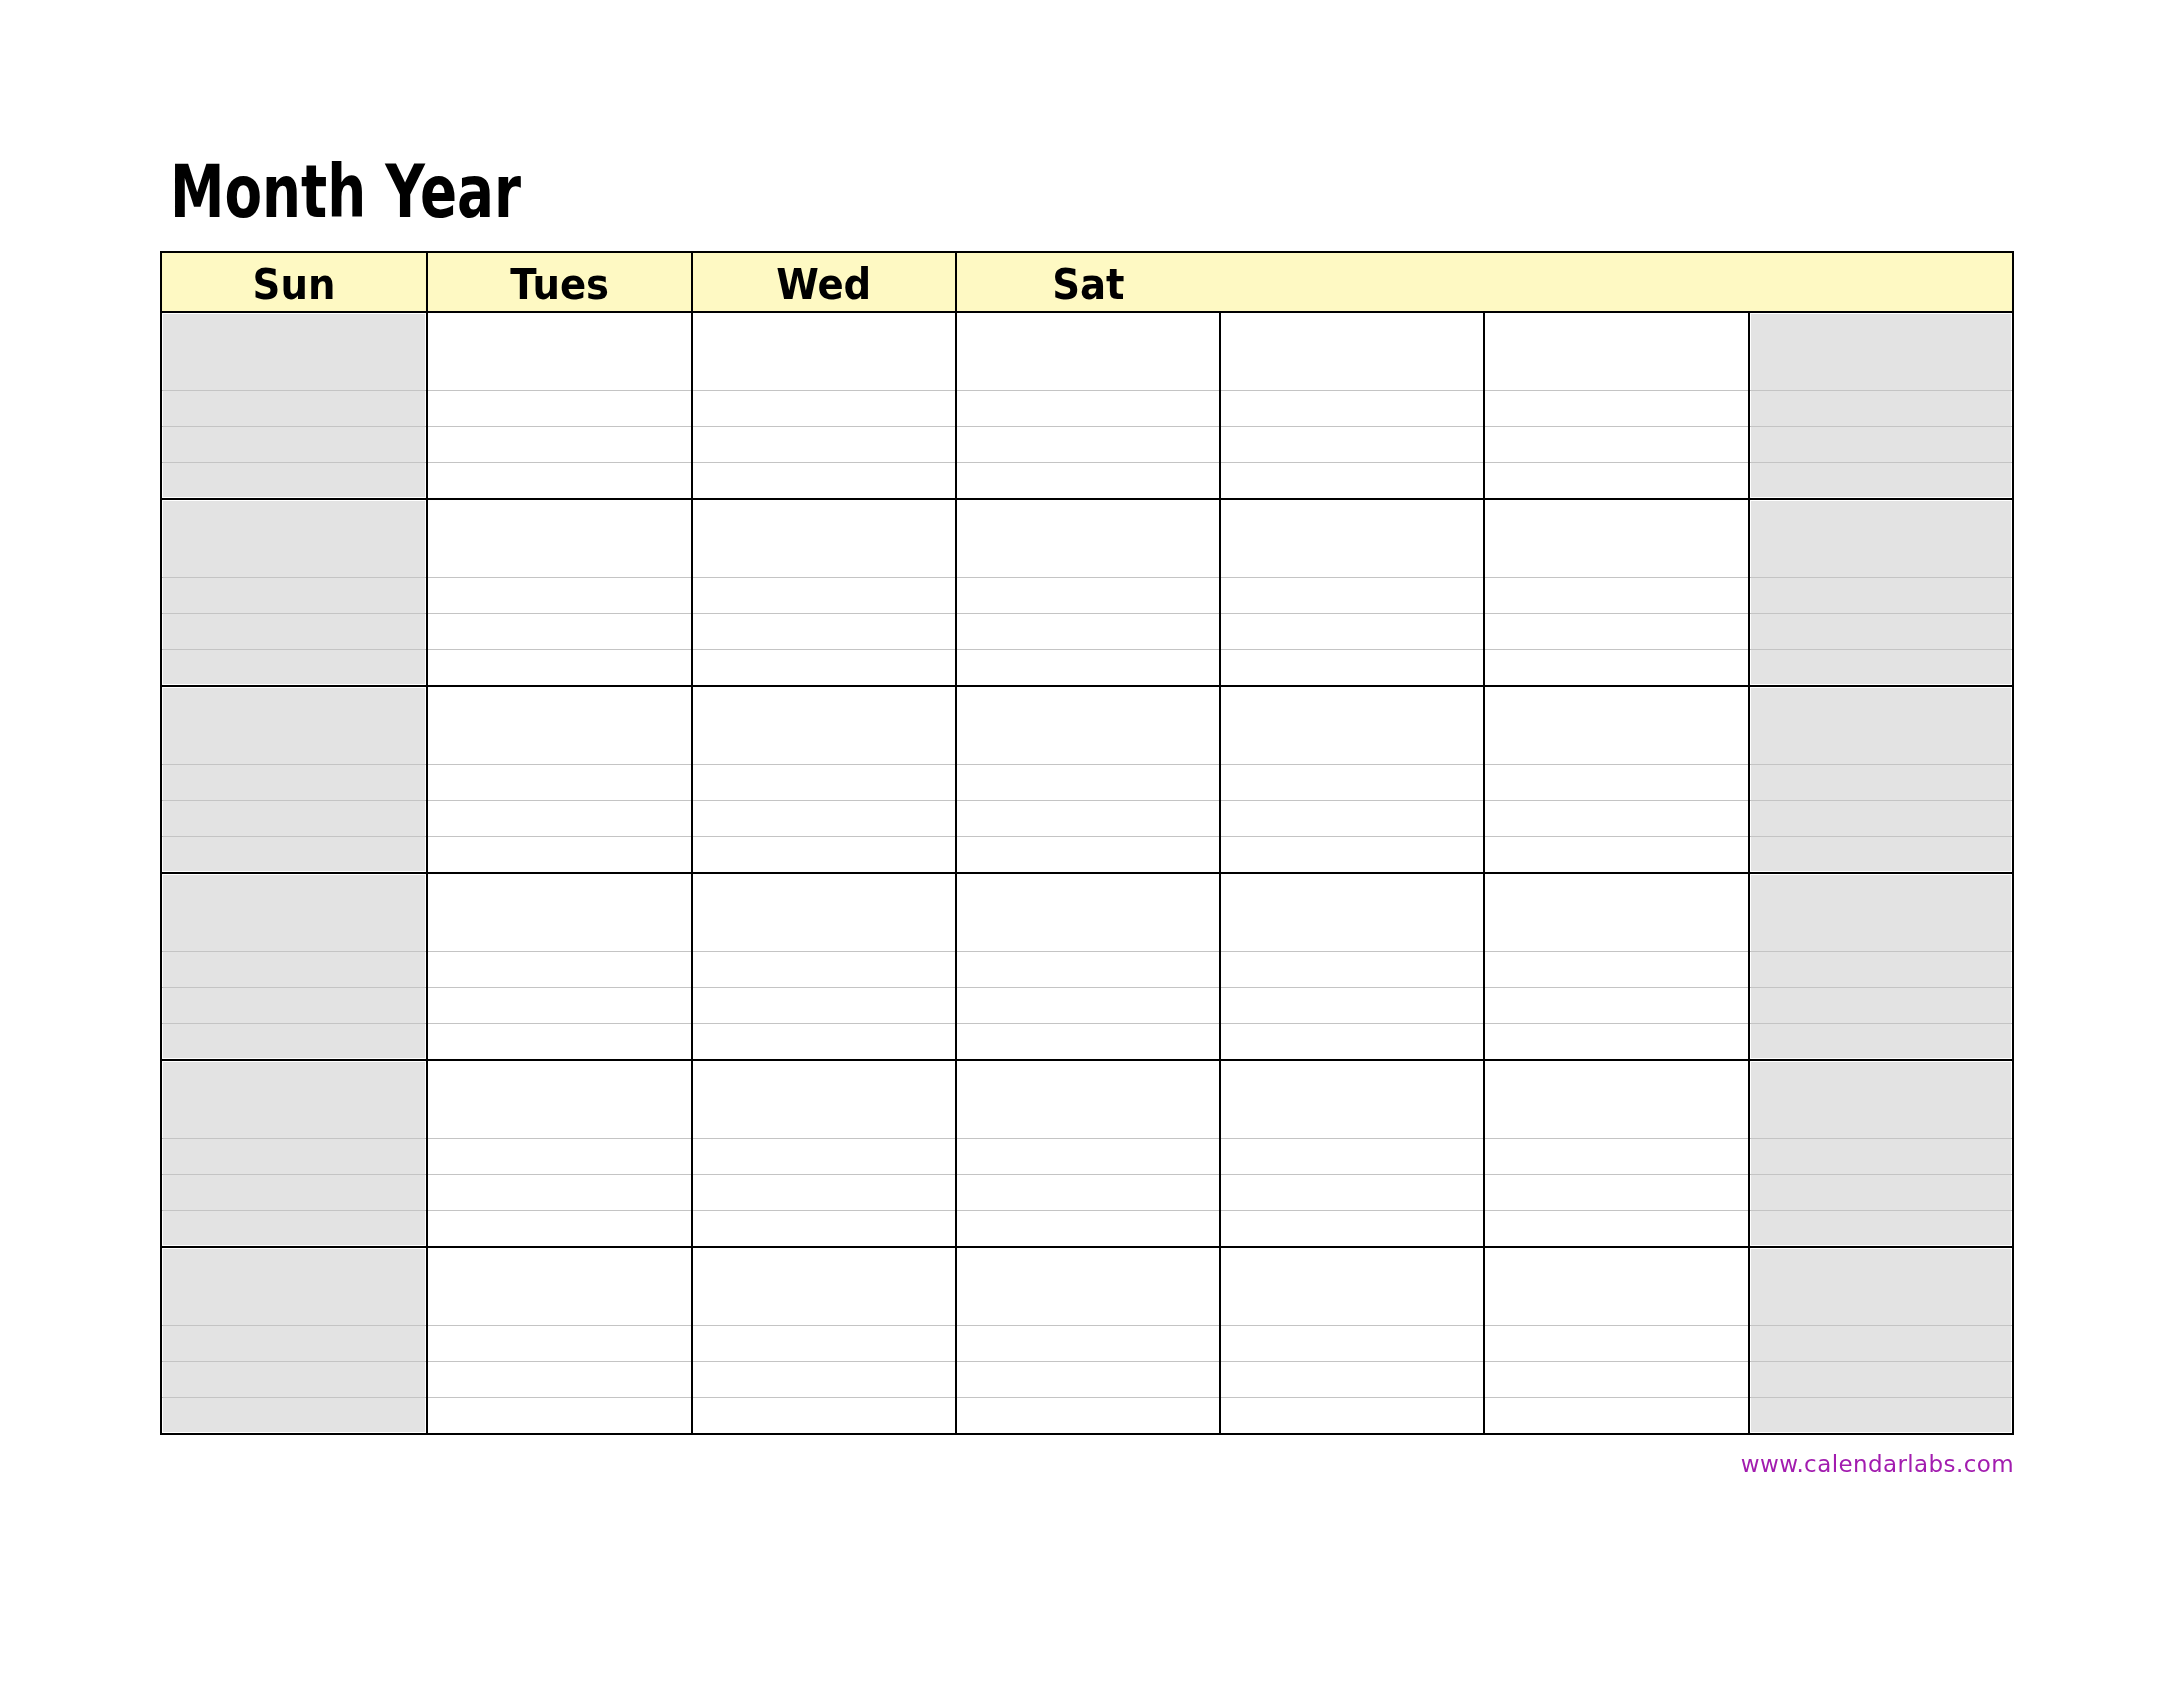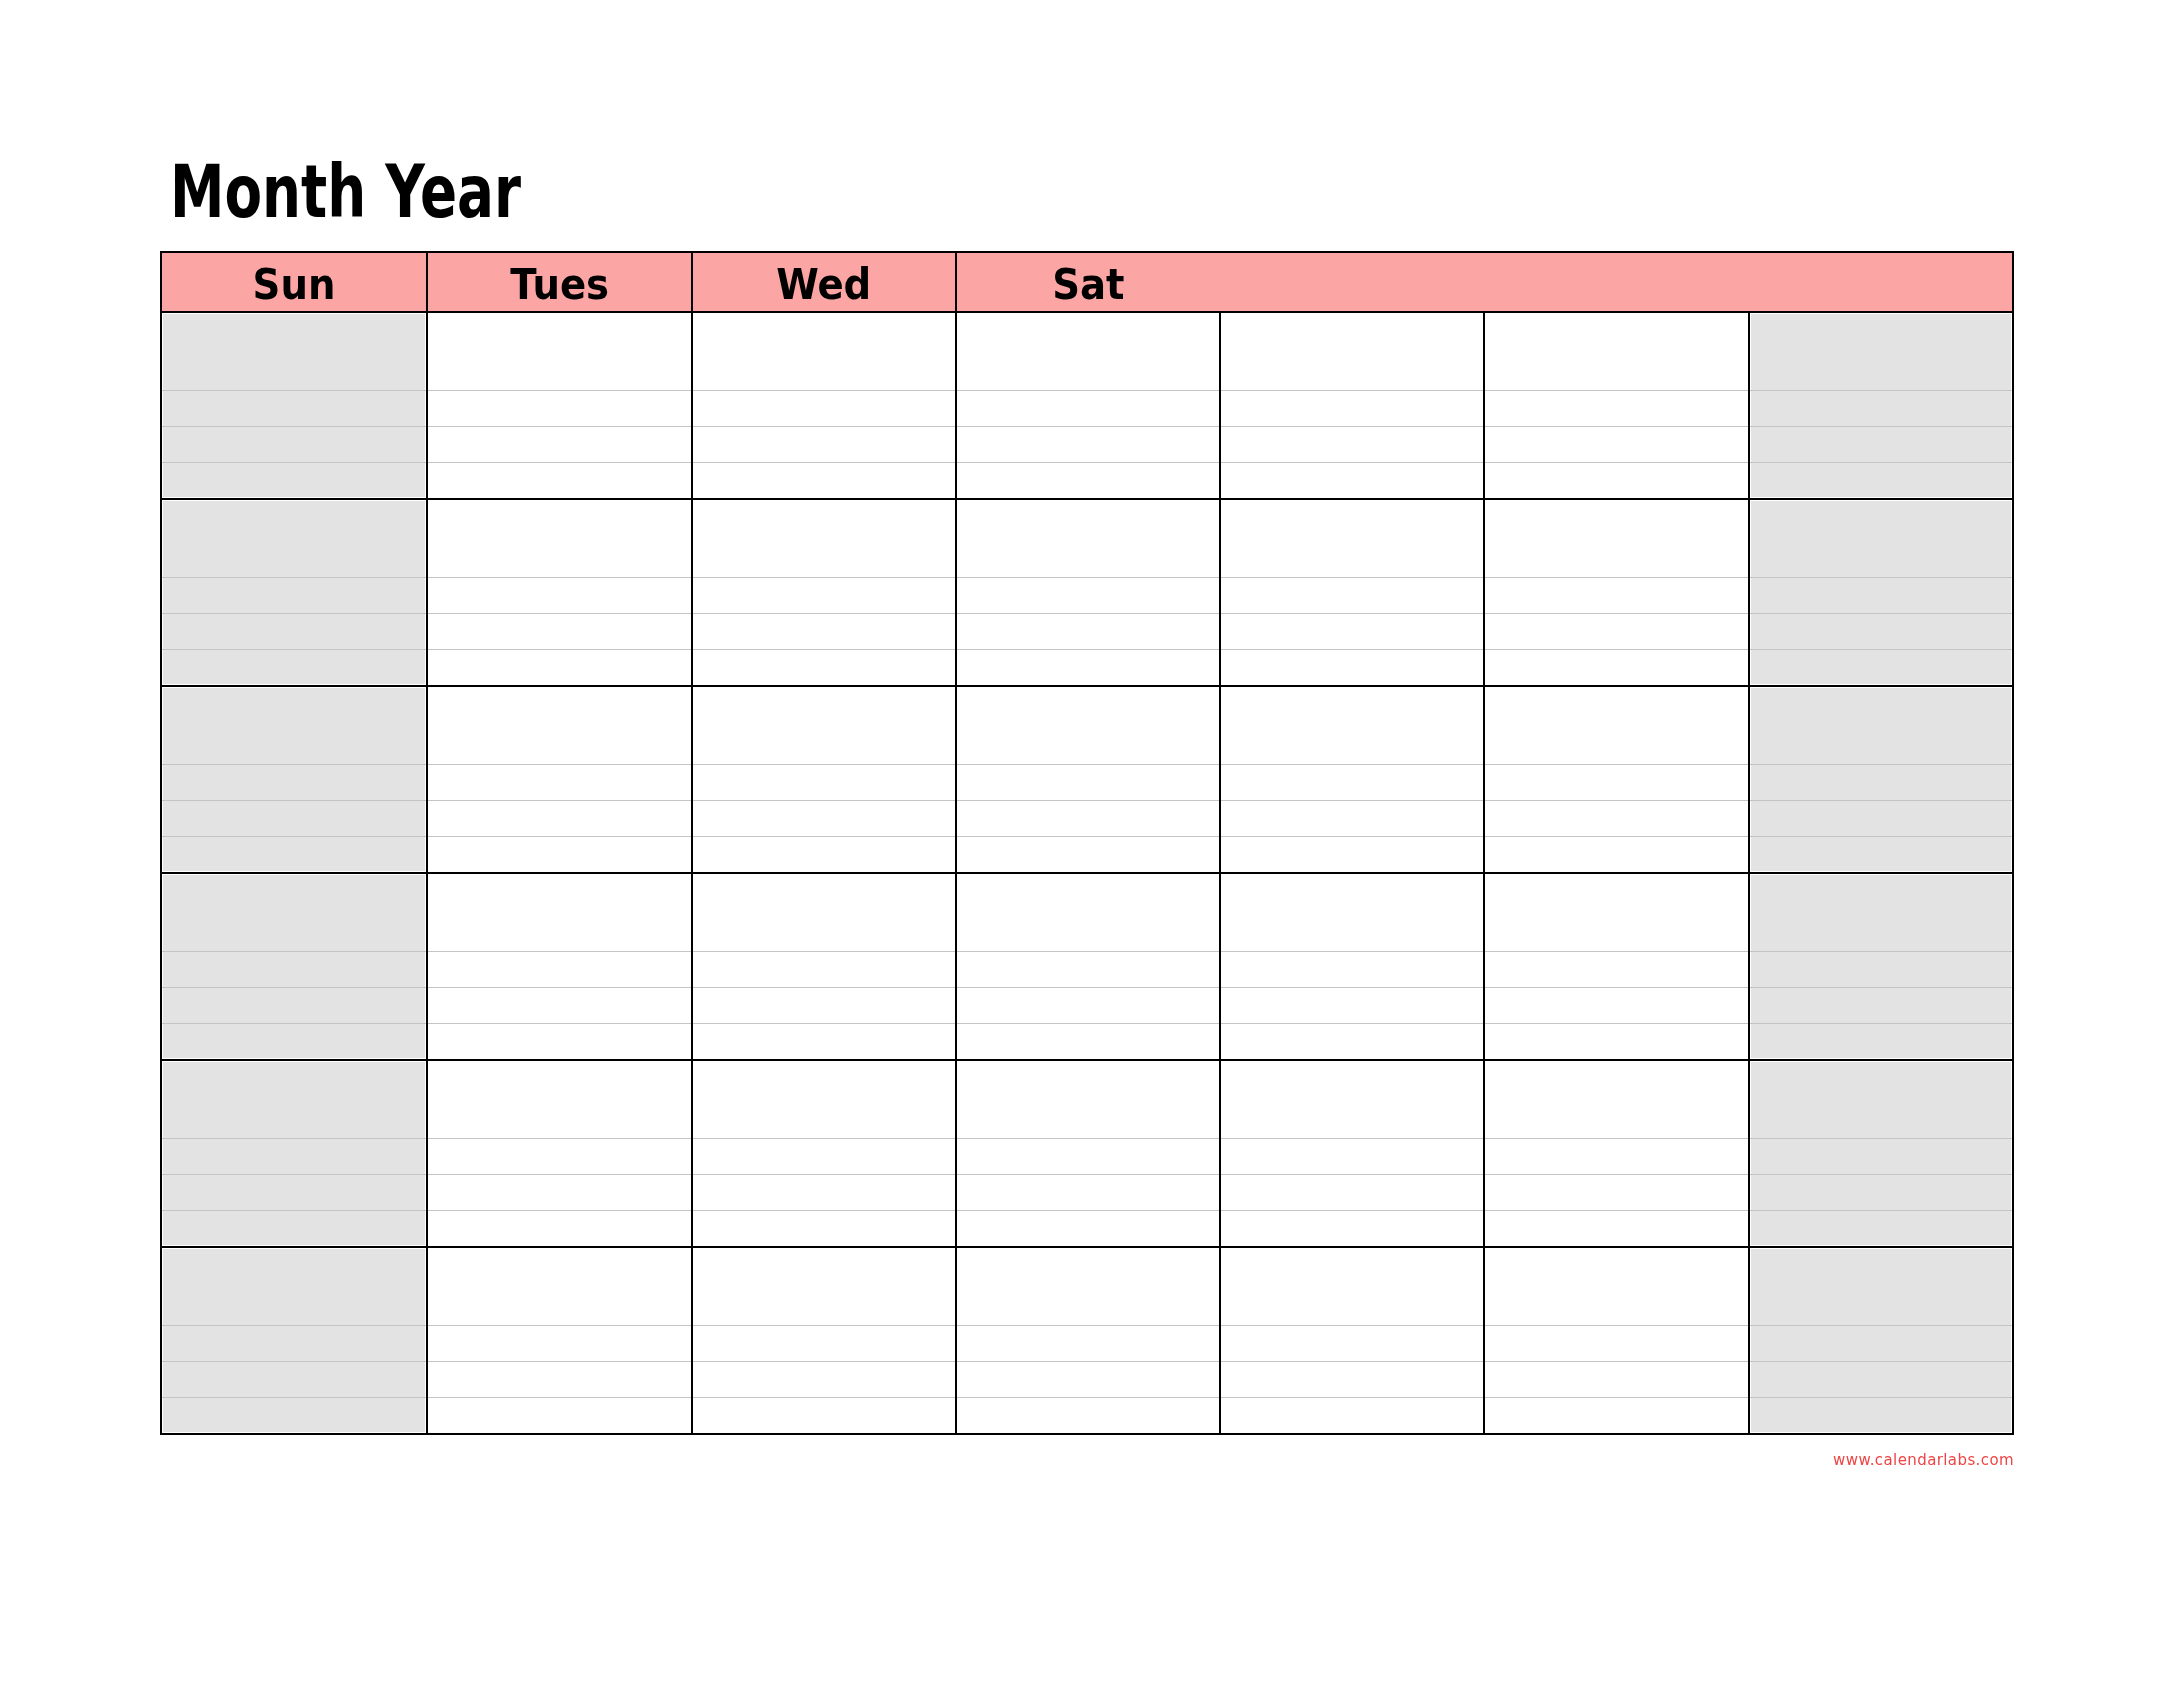--- a/index.html
+++ b/index.html
@@ -12,21 +12,21 @@
     white-space: nowrap; margin: 0;
   }
   .calendar {
     position: absolute; left: 160px; top: 251px;
     width: 1854px; height: 1184px; box-sizing: border-box;
     border: 2px solid #000; display: flex; flex-direction: column;
     background: #fff;
   }
   .header-row {
     display: grid; grid-template-columns: repeat(7, 1fr);
-    height: 58px; flex: 0 0 58px; background: #fca5a5;
+    height: 58px; flex: 0 0 58px; background: #fef9c3;
   }
   .header-cell {
     display: flex; align-items: center; justify-content: center;
     border-left: 2px solid #000; box-sizing: border-box;
     font-family: "DejaVu Sans", sans-serif; font-weight: bold;
     font-size: 42px; color: #000; overflow: hidden;
   }
   .header-cell:first-child { border-left: none; }
   .header-cell span { display: inline-block; transform: scaleX(0.92); padding-top: 4px; }
   .week-row {
@@ -42,22 +42,22 @@
   .day-cell.weekend::before {
     content: ""; position: absolute; left: 1.3px; right: 1.3px; top: 1.3px; bottom: 1.3px;
     background: #e3e3e3; z-index: 0;
   }
   .day-top { flex: 0 0 77px; position: relative; z-index: 1; }
   .day-line {
     flex: 1 1 0; border-top: 1.3px solid #c4c4c4; position: relative; z-index: 1;
   }
   .footer-text {
     position: absolute; right: 169px; top: 1453px;
-    font-family: "DejaVu Sans", sans-serif; font-size: 15px; line-height: 1;
-    color: #ef4444; letter-spacing: 0.4px; white-space: nowrap;
+    font-family: "DejaVu Sans", sans-serif; font-size: 23px; line-height: 1;
+    color: #a21caf; letter-spacing: 0.4px; white-space: nowrap;
   }
 </style>
 </head>
 <body>
 
 <h1 class="page-title">Month Year</h1>
 
 <div class="calendar">
   <div class="header-row">
     <div class="header-cell">

